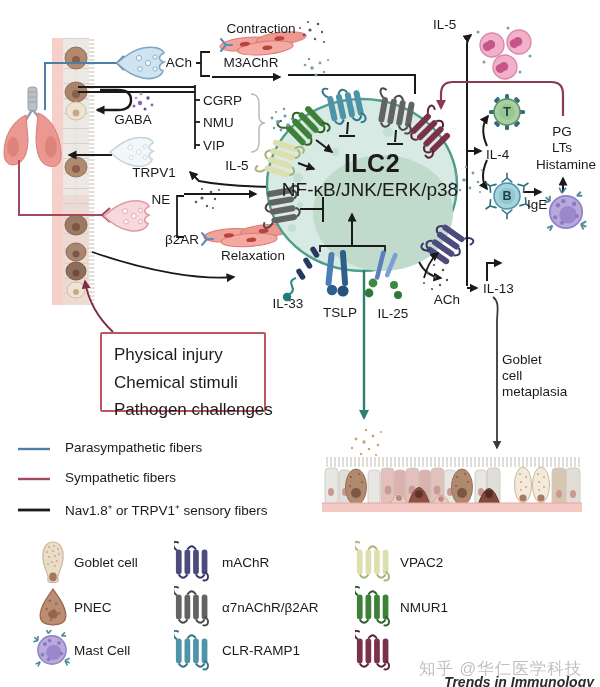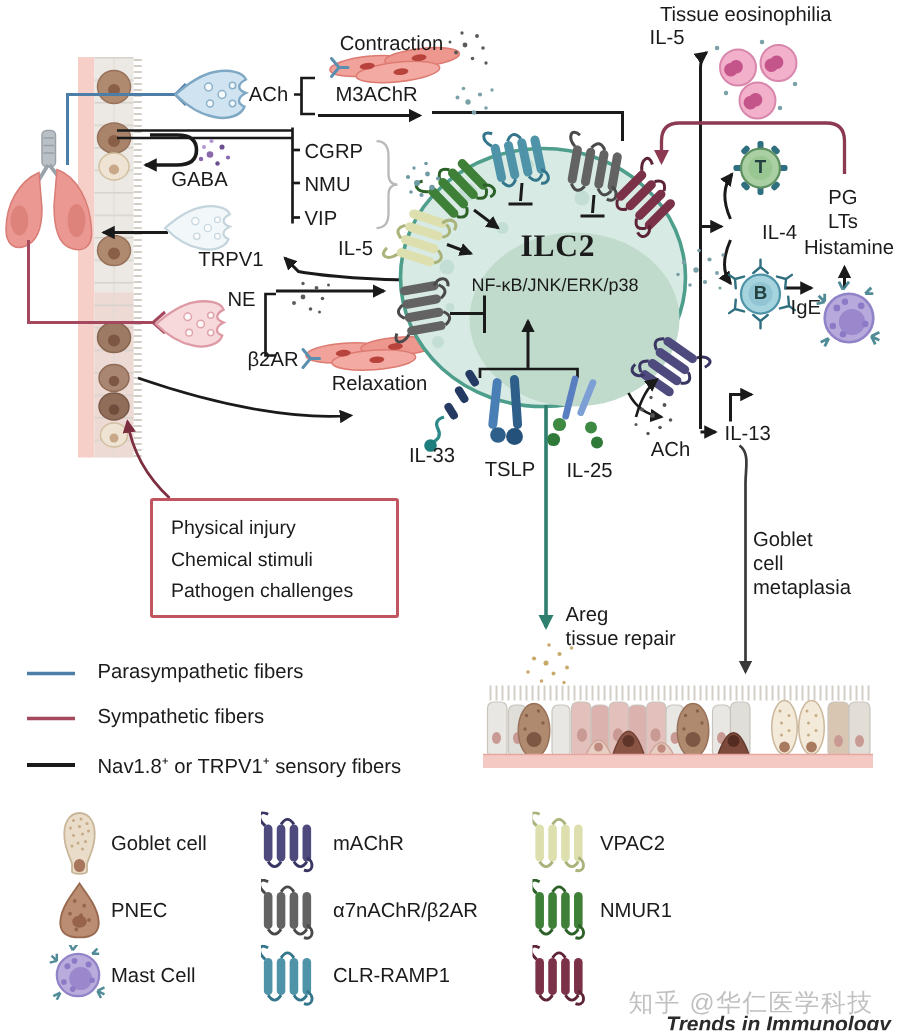--- a/index.html
+++ b/index.html
@@ -2,26 +2,26 @@
 <html><head>
 <meta charset="utf-8">
 <style>
   html,body{margin:0;padding:0;background:#fff;}
   #stage{position:relative;width:600px;height:687px;background:#ffffff;overflow:hidden;
          font-family:"Liberation Sans",sans-serif;color:#1b1b1b;}
   #art{position:absolute;left:0;top:0;}
   .lbl{position:absolute;font-size:13.5px;line-height:1.18;white-space:nowrap;z-index:3;color:#1b1b1b;}
   .ctr{transform:translate(-50%,-50%);}
   .ml{white-space:pre-line;}
-  .big{font-size:21px;font-weight:bold;letter-spacing:.5px;font-family:Liberation Serif, serif;}
-  .sig{font-size:12px;}
+  .big{font-size:25px;font-weight:bold;letter-spacing:.5px;}
+  .sig{font-size:19px;}
   .cellletter{font-size:12.5px;font-weight:bold;color:#24413f;}
   .box{position:absolute;left:100px;top:332px;width:166px;height:80px;border:2px solid #c05560;
        border-radius:2px;z-index:2;box-sizing:border-box;}
-  .boxtxt{position:absolute;left:114px;top:341px;font-size:13px;line-height:1.63;z-index:3;white-space:pre-line;}
+  .boxtxt{position:absolute;left:114px;top:341px;font-size:17px;line-height:1.63;z-index:3;white-space:pre-line;}
   .fleg{position:absolute;left:0;z-index:3;height:16px;}
   .fleg .sw{position:absolute;left:18px;top:7px;}
   .fleg .ft{position:absolute;left:65px;top:0;font-size:13.5px;white-space:nowrap;}
   .ileg-ic{position:absolute;z-index:3;}
   .ileg-tx{position:absolute;z-index:3;font-size:13.5px;white-space:nowrap;transform:translateY(-50%);}
   .wm{position:absolute;left:419px;top:658px;font-size:16.5px;font-weight:normal;letter-spacing:1px;
       color:rgba(140,140,140,.55);z-index:4;white-space:nowrap;}
   .jr{position:absolute;right:6px;top:674px;font-size:14px;font-weight:bold;font-style:italic;color:#2a2a2a;z-index:4;margin-left:12px;}
 </style>
 </head>
@@ -507,50 +507,47 @@
     <circle cx="541" cy="498" r="3.6" fill="#a87a5f"></circle>
   </g>
   <rect x="322" y="503" width="260" height="9" fill="#f5c9c3"></rect>
   <line x1="322" y1="503" x2="582" y2="503" stroke="#e5a79f" stroke-width="1"></line>
 </g>
 </svg>
 
 <div class="lbl ctr" style="left:261px;top:29px">Contraction</div>
 <div class="lbl ctr" style="left:179px;top:63px">ACh</div>
 <div class="lbl ctr" style="left:251px;top:63px">M3AChR</div>
-<div class="lbl" style="left:440px;top:2px">Tissue eosinophilia</div>
 <div class="lbl" style="left:433px;top:17px">IL-5</div>
 <div class="lbl" style="left:203px;top:93px">CGRP</div>
 <div class="lbl" style="left:203px;top:115px">NMU</div>
 <div class="lbl" style="left:203px;top:138px">VIP</div>
 <div class="lbl ctr" style="left:133px;top:120px">GABA</div>
 <div class="lbl ctr" style="left:154px;top:173px">TRPV1</div>
 <div class="lbl ctr" style="left:237px;top:166px">IL-5</div>
 <div class="lbl ctr" style="left:161px;top:200px">NE</div>
 <div class="lbl ctr" style="left:182px;top:240px">β2AR</div>
 <div class="lbl ctr" style="left:253px;top:256px">Relaxation</div>
 <div class="lbl ctr big" style="left:372px;top:164px">ILC2</div>
 <div class="lbl ctr sig" style="left:370px;top:190px">NF-κB/JNK/ERK/p38</div>
 <div class="lbl ctr" style="left:288px;top:304px">IL-33</div>
 <div class="lbl ctr" style="left:340px;top:313px">TSLP</div>
 <div class="lbl ctr" style="left:393px;top:314px">IL-25</div>
 <div class="lbl ctr" style="left:447px;top:300px">ACh</div>
-<div class="lbl" style="left:508px;top:147px">IL-4</div>
+<div class="lbl" style="left:486px;top:147px">IL-4</div>
 <div class="lbl ctr cellletter" style="left:507px;top:112px">T</div>
 <div class="lbl ctr cellletter" style="left:507px;top:196px">B</div>
 <div class="lbl" style="left:527px;top:197px">IgE</div>
 <div class="lbl ctr" style="left:562px;top:132px">PG</div>
 <div class="lbl ctr" style="left:562px;top:148px">LTs</div>
 <div class="lbl ctr" style="left:566px;top:165px">Histamine</div>
 <div class="lbl" style="left:483px;top:281px">IL-13</div>
 <div class="lbl ml" style="left:502px;top:352px">Goblet
 cell
 metaplasia</div>
-<div class="lbl ml" style="left:377px;top:402px">Areg
-tissue repair</div>
 
 <div class="box"></div>
 <div class="boxtxt">Physical injury
 Chemical stimuli
 Pathogen challenges</div>
 
 <div class="fleg" style="top:440px">
   <svg class="sw" width="32" height="4">
         <line x1="0" y1="2" x2="32" y2="2" stroke-width="2.4" stroke="#4d7ea8"></line>
       </svg>

